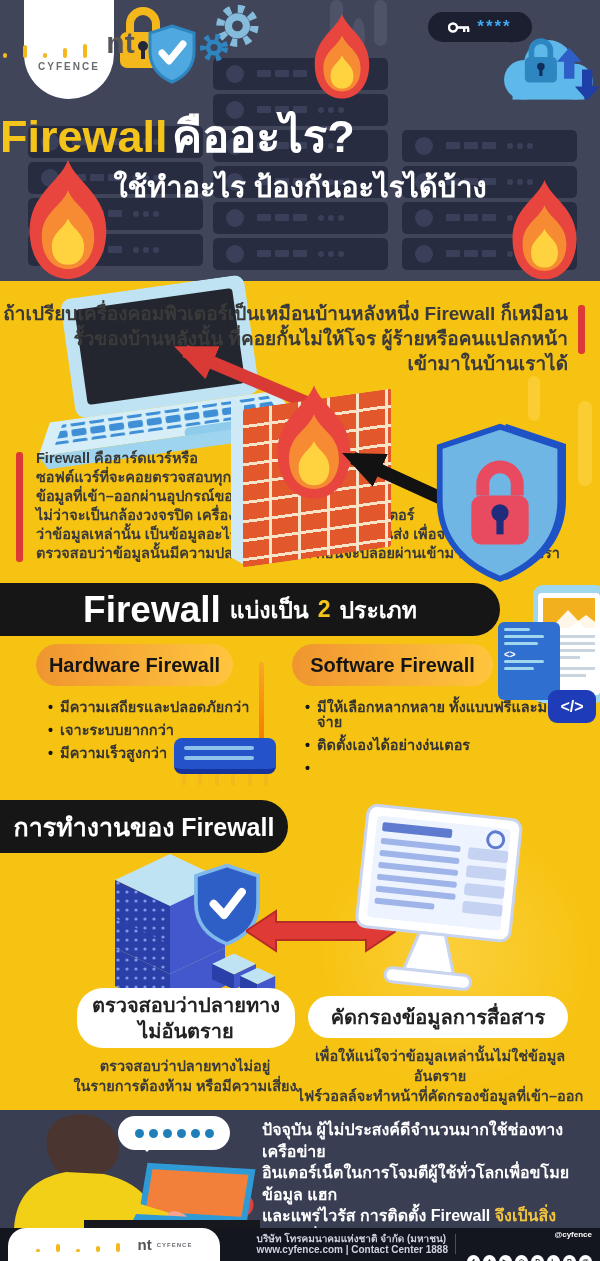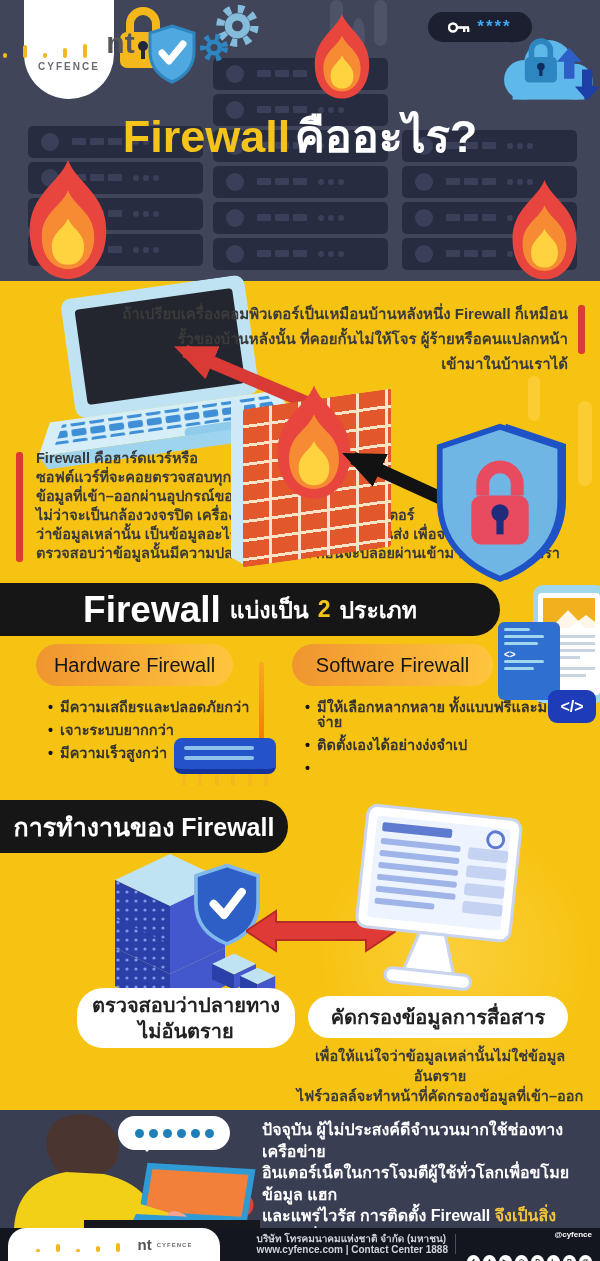--- a/index.html
+++ b/index.html
@@ -15,48 +15,48 @@
   #logo-pill{position:absolute;left:24px;top:0;width:90px;height:99px;background:#fff;
     border-radius:0 0 45px 45px;display:flex;flex-direction:column;align-items:center;justify-content:center;z-index:4}
   .logo-row{display:flex;align-items:flex-end;gap:16px}
   .lbar{background:#F5B81C;border-radius:2px;width:4px}
   .logo-nt{font-size:30px;font-weight:bold;color:#55565B;line-height:1;margin-left:3px}
   .logo-cy{font-size:10px;font-weight:bold;color:#6B6C72;letter-spacing:2px;margin-top:3px}
   #pw-bubble{position:absolute;left:428px;top:12px;width:104px;height:30px;background:#1B1F30;border-radius:15px;
     display:flex;align-items:center;justify-content:center;gap:7px;z-index:3}
   #pw-bubble:after{content:"";position:absolute;right:14px;bottom:-7px;border:6px solid transparent;border-top-color:#1B1F30}
   .pw-mask{color:#3FA9F5;font-weight:bold;font-size:17px;letter-spacing:2px;line-height:10px}
-  #hdr-title{position:absolute;left:0;top:100px;width:600px;text-align:center;z-index:3}
+  #hdr-title{position:absolute;left:0;top:100px;width:600px;z-index:3}
   .title-en{color:#F5C41B;font-size:45px;font-weight:bold}
   .title-th{color:#fff;font-size:45px;font-weight:bold}
   #hdr-sub{position:absolute;left:0;top:164px;width:600px;text-align:center;color:#fff;font-size:29px;font-weight:600;z-index:3}
 
   
   #sec-hero{top:281px;height:299px}
   .p-dark{color:#3A3A3A;font-size:14.5px;font-weight:600;line-height:19px}
-  #intro-text{position:absolute;right:32px;top:20px;text-align:right;line-height:25px;font-size:15px}
+  #intro-text{position:absolute;right:32px;top:20px;text-align:right;line-height:25px;font-size:19px}
   #intro-bar{position:absolute;right:15px;top:24px;width:7px;height:49px;background:#DE3A35;border-radius:3px}
   #detail-text{position:absolute;left:36px;top:168px;width:540px}
   #detail-bar{position:absolute;left:16px;top:171px;width:7px;height:110px;background:#DE3A35;border-radius:3px}
   #wall{position:absolute;left:243px;top:118px;width:148px;height:158px;transform:skewY(-8deg);
     background-color:#E2572B;
     background-image:repeating-linear-gradient(rgba(0,0,0,0) 0 16px,#F6E3C8 16px 19px),
                      repeating-linear-gradient(90deg,rgba(0,0,0,0) 0 26px,#F6E3C8 26px 29px);
     border-radius:2px;z-index:1}
   #wall-side{position:absolute;left:231px;top:120px;width:13px;height:160px;background:#CFE9F6;transform:skewY(28deg);z-index:1}
 
   
   #sec-types{top:580px;height:220px}
   .banner{background:#161616;border-radius:0 28px 28px 0;display:flex;align-items:center;justify-content:center;gap:9px}
   #types-banner{position:absolute;left:0;top:3px;width:500px;height:53px;z-index:2}
   .bt-big{color:#fff;font-size:37px;font-weight:bold}
   .bt-mid{color:#fff;font-size:23px;font-weight:600}
   .bt-num{color:#F5C41B;font-size:23px;font-weight:bold}
   .pill{position:absolute;height:42px;border-radius:22px;background:linear-gradient(90deg,#F09530,#FFC53E);
-    display:flex;align-items:center;justify-content:center;font-size:20px;font-weight:normal;color:#151515}
+    display:flex;align-items:center;justify-content:center;font-size:20px;font-weight:bold;color:#151515}
   #hw-pill{left:36px;top:64px;width:197px}
   #sw-pill{left:292px;top:64px;width:201px}
   .bullets{position:absolute}
   .bullet{display:flex;gap:7px;margin-bottom:8px;color:#333;font-size:14.5px;font-weight:600;line-height:15px}
   .bullet b{color:#151515}
   #hw-bullets{left:48px;top:120px}
   #sw-bullets{left:305px;top:120px}
   #antenna{position:absolute;left:259px;top:82px;width:5px;height:80px;border-radius:3px;
     background:linear-gradient(#F9A825,#F57C00)}
   #router{position:absolute;left:174px;top:158px;width:102px}
@@ -222,20 +222,21 @@
         <span class="lbar" style="height:14px"></span>
         <span class="logo-nt">nt</span>
       </div>
       <div class="logo-cy">CYFENCE</div>
     </div>
 
     <div id="hdr-title">
       <span class="title-en">Firewall</span>
       <span class="title-th">คืออะไร?</span>
     </div>
+    <div id="hdr-sub">ใช้ทำอะไร ป้องกันอะไรได้บ้าง</div>
   </section>
 
   <section id="sec-hero">
     <div class="deco-y" style="right:8px;top:120px;width:14px;height:85px"></div>
     <div class="deco-y" style="right:38px;top:175px;width:14px;height:14px;border-radius:50%"></div>
     <div class="deco-y" style="right:60px;top:95px;width:12px;height:45px"></div>
 
     <svg class="abs" style="left:28px;top:6px;transform:rotate(-8deg)" width="262" height="200" viewBox="0 0 262 200">
       <defs>
           <pattern id="keys" width="19" height="10" patternUnits="userSpaceOnUse">
@@ -355,21 +356,21 @@
           <span>มีความเร็วสูงกว่า</span>
         </div>
     </div>
     <div id="sw-bullets" class="bullets">
       <div class="bullet">
           <b>•</b>
           <span>มีให้เลือกหลากหลาย ทั้งแบบฟรีและมีค่าใช้จ่าย</span>
         </div>
       <div class="bullet">
           <b>•</b>
-          <span>ติดตั้งเองได้อย่างง่งจำเป</span>
+          <span>ติดตั้งเองได้อย่างง่นเตอร</span>
         </div>
       <div class="bullet">
           <b>•</b>
         </div>
     </div>
 
     <div id="router">
       <div class="body">
         <div class="stripe" style="top:8px"></div>
           <div class="stripe" style="top:18px"></div>
@@ -457,20 +458,24 @@
       <rect x="42" y="162" width="86" height="14" rx="7" fill="#fff" stroke="#C9D4EE" stroke-width="3"></rect>
     </svg>
 
     <div id="wbox1" class="wbox">
       <div>ตรวจสอบว่าปลายทาง</div>
       <div>ไม่อันตราย</div>
     </div>
     <div id="wbox2" class="wbox">
       <div>คัดกรองข้อมูลการสื่อสาร</div>
     </div>
+    <div id="wdesc1" class="wdesc">
+      <div>ตรวจสอบว่าปลายทางไม่อยู่</div>
+      <div>ในรายการต้องห้าม หรือมีความเสี่ยง</div>
+    </div>
     <div id="wdesc2" class="wdesc">
       <div>เพื่อให้แน่ใจว่าข้อมูลเหล่านั้นไม่ใช่ข้อมูลอันตราย</div>
       <div>ไฟร์วอลล์จะทำหน้าที่คัดกรองข้อมูลที่เข้า–ออก</div>
     </div>
   </section>
 
   <section id="sec-bottom">
 
     <svg class="abs" style="left:0;top:0" width="260" height="118" viewBox="0 0 260 118">
       <circle cx="100" cy="42" r="15" fill="#E8A38A"></circle>

